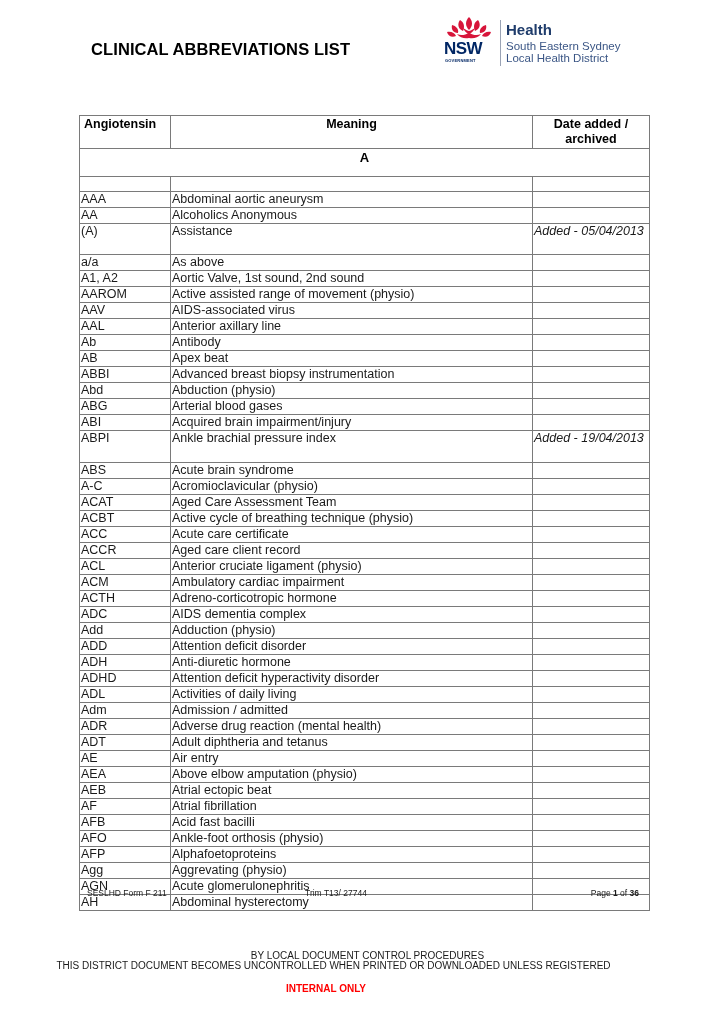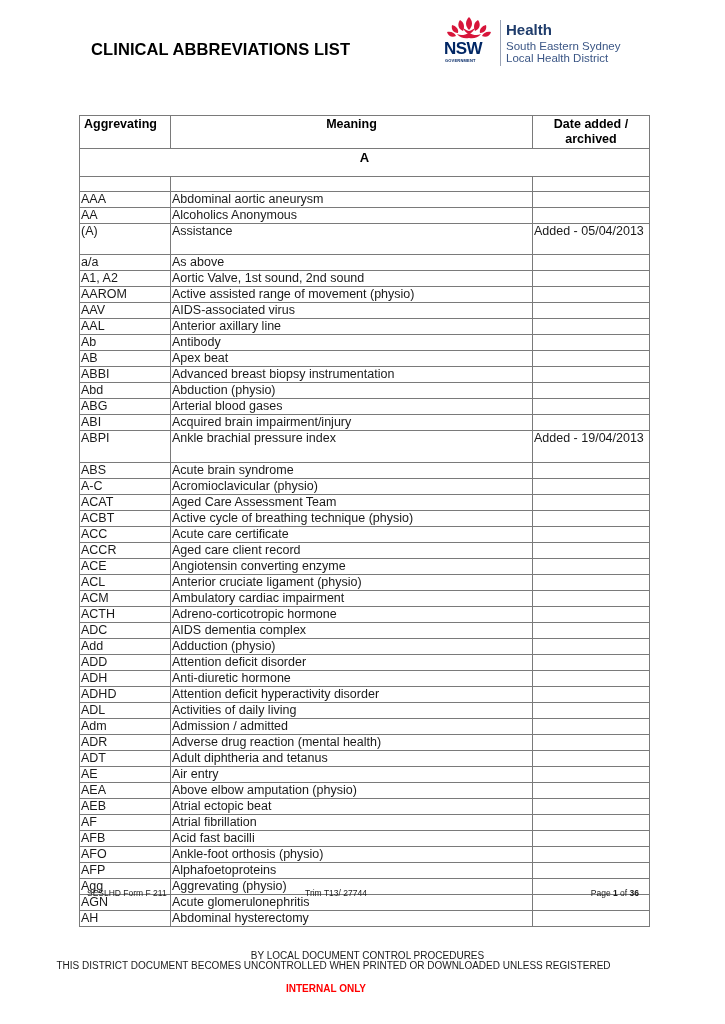--- a/index.html
+++ b/index.html
@@ -119,21 +119,21 @@
       height: 26px;
       text-align: center;
       font-weight: bold;
       font-size: 13px;
       padding-top: 1px;
       color: #000;
     }
     tr.blank-row td { height: 14px; }
     tr.entry td { height: 14.7px; }
     tr.entry.tall td { height: 30.4px; }
-    td.date { white-space: normal; line-height: 15.2px; }
+    td.date { white-space: normal; line-height: 15.2px; font-style: italic; }
 
     .footer-row {
       position: absolute;
       top: 888px;
       font-size: 8.5px;
       color: #1a1a1a;
     }
     .f-left { left: 87px; }
     .f-mid { left: 305px; }
     .f-right { right: 86px; }
@@ -190,21 +190,21 @@
   </div>
 
   <table class="abbr">
     <colgroup>
       <col class="c1">
         <col class="c2">
         <col class="c3">
     </colgroup>
     <thead>
       <tr>
-        <th class="h1">Aggrevating</th>
+        <th class="h1">Angiotensin</th>
         <th class="h2">Meaning</th>
         <th class="h3">Date added / archived</th>
       </tr>
     </thead>
     <tbody id="tbody">
       <tr class="letter-row">
         <td colspan="3">A</td>
       </tr>
       <tr class="blank-row">
         <td></td>
@@ -310,25 +310,20 @@
           <td>ACC</td>
           <td>Acute care certificate</td>
           <td class="date"></td>
         </tr>
         <tr class="entry">
           <td>ACCR</td>
           <td>Aged care client record</td>
           <td class="date"></td>
         </tr>
         <tr class="entry">
-          <td>ACE</td>
-          <td>Angiotensin converting enzyme</td>
-          <td class="date"></td>
-        </tr>
-        <tr class="entry">
           <td>ACL</td>
           <td>Anterior cruciate ligament (physio)</td>
           <td class="date"></td>
         </tr>
         <tr class="entry">
           <td>ACM</td>
           <td>Ambulatory cardiac impairment</td>
           <td class="date"></td>
         </tr>
         <tr class="entry">

